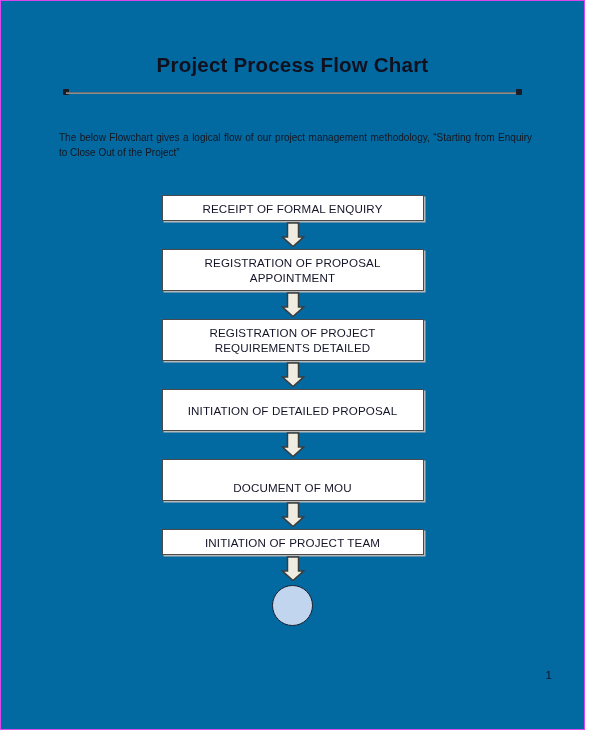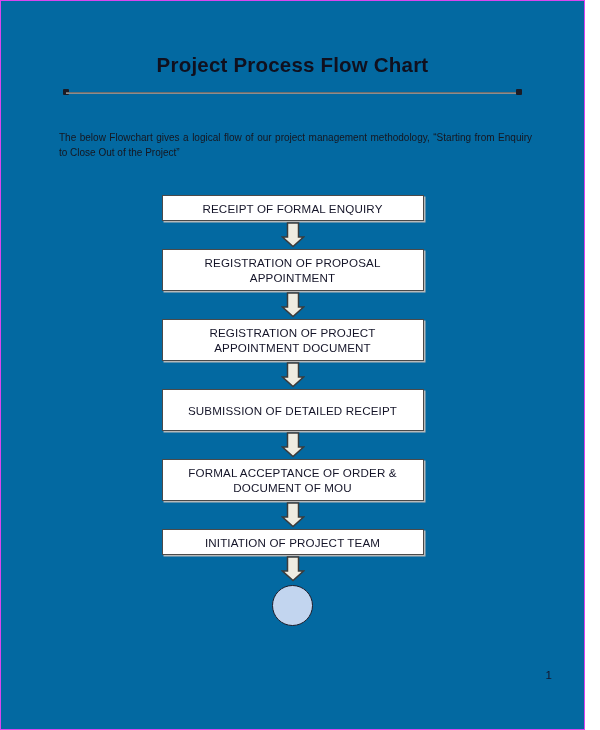--- a/index.html
+++ b/index.html
@@ -164,45 +164,45 @@
 
     <div class="connector">
       <svg width="24" height="26" viewBox="0 0 24 26">
         <path d="M6.5 1 L17.5 1 L17.5 15 L22.5 15 L12 24.6 L1.5 15 L6.5 15 Z" fill="#efece1" stroke="#3c3c3c" stroke-width="1.5" stroke-linejoin="miter"></path>
       </svg>
     </div>
 
     <div class="node-box two-line">
       <span>
         <span>REGISTRATION OF PROJECT</span><br>
-        <span>APPOINTMENT DOCUMENT</span>
-      </span>
-    </div>
-
-    <div class="connector">
-      <svg width="24" height="26" viewBox="0 0 24 26">
-        <path d="M6.5 1 L17.5 1 L17.5 15 L22.5 15 L12 24.6 L1.5 15 L6.5 15 Z" fill="#efece1" stroke="#3c3c3c" stroke-width="1.5" stroke-linejoin="miter"></path>
-      </svg>
-    </div>
-
-    <div class="node-box two-line">
-      <span>
-        <span>SUBMISSION OF DETAILED RECEIPT</span><br>
-      </span>
-    </div>
-
-    <div class="connector">
-      <svg width="24" height="26" viewBox="0 0 24 26">
-        <path d="M6.5 1 L17.5 1 L17.5 15 L22.5 15 L12 24.6 L1.5 15 L6.5 15 Z" fill="#efece1" stroke="#3c3c3c" stroke-width="1.5" stroke-linejoin="miter"></path>
-      </svg>
-    </div>
-
-    <div class="node-box two-line">
-      <span>
-        <span>FORMAL ACCEPTANCE OF ORDER &amp;</span><br>
+        <span>REQUIREMENTS DETAILED</span>
+      </span>
+    </div>
+
+    <div class="connector">
+      <svg width="24" height="26" viewBox="0 0 24 26">
+        <path d="M6.5 1 L17.5 1 L17.5 15 L22.5 15 L12 24.6 L1.5 15 L6.5 15 Z" fill="#efece1" stroke="#3c3c3c" stroke-width="1.5" stroke-linejoin="miter"></path>
+      </svg>
+    </div>
+
+    <div class="node-box two-line">
+      <span>
+        <span>INITIATION OF DETAILED PROPOSAL</span><br>
+      </span>
+    </div>
+
+    <div class="connector">
+      <svg width="24" height="26" viewBox="0 0 24 26">
+        <path d="M6.5 1 L17.5 1 L17.5 15 L22.5 15 L12 24.6 L1.5 15 L6.5 15 Z" fill="#efece1" stroke="#3c3c3c" stroke-width="1.5" stroke-linejoin="miter"></path>
+      </svg>
+    </div>
+
+    <div class="node-box two-line">
+      <span>
+        <br>
         <span>DOCUMENT OF MOU</span>
       </span>
     </div>
 
     <div class="connector">
       <svg width="24" height="26" viewBox="0 0 24 26">
         <path d="M6.5 1 L17.5 1 L17.5 15 L22.5 15 L12 24.6 L1.5 15 L6.5 15 Z" fill="#efece1" stroke="#3c3c3c" stroke-width="1.5" stroke-linejoin="miter"></path>
       </svg>
     </div>
 

